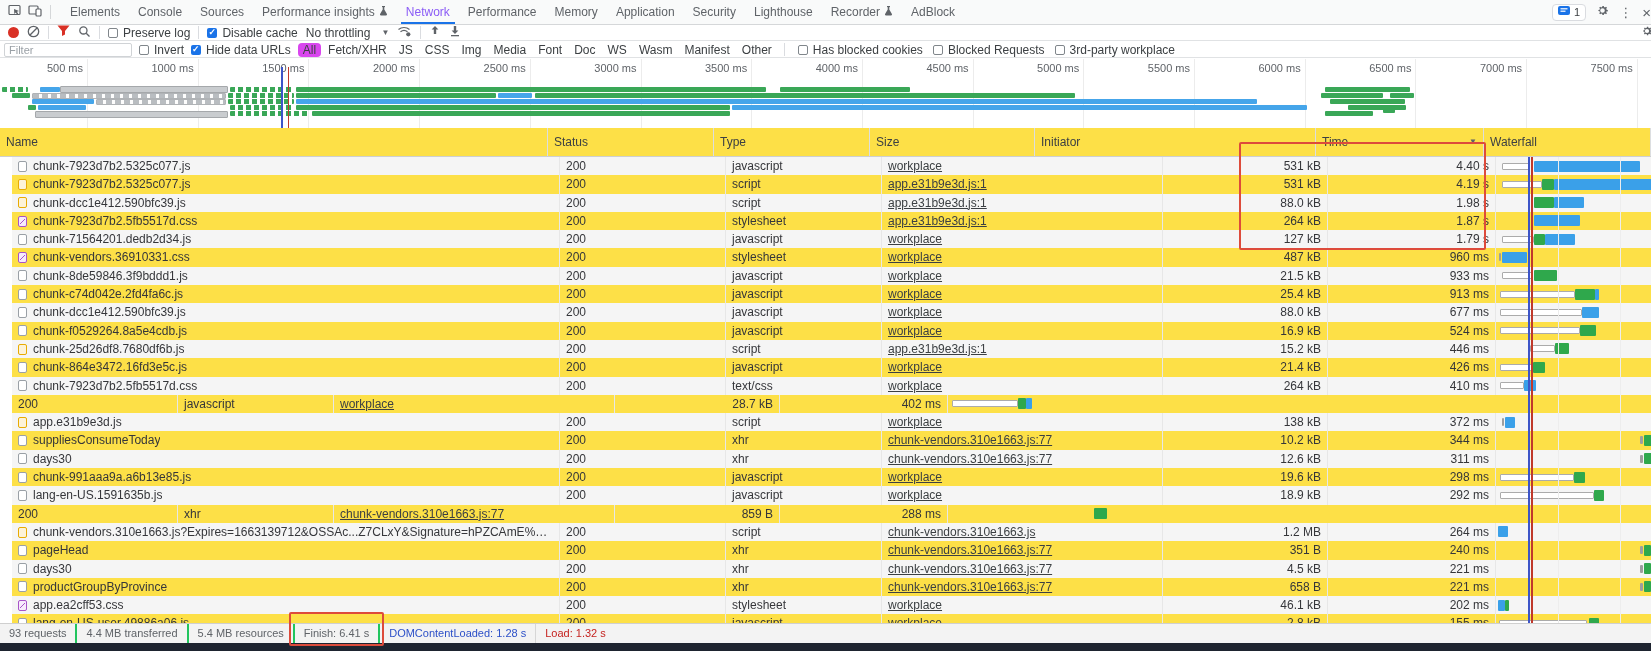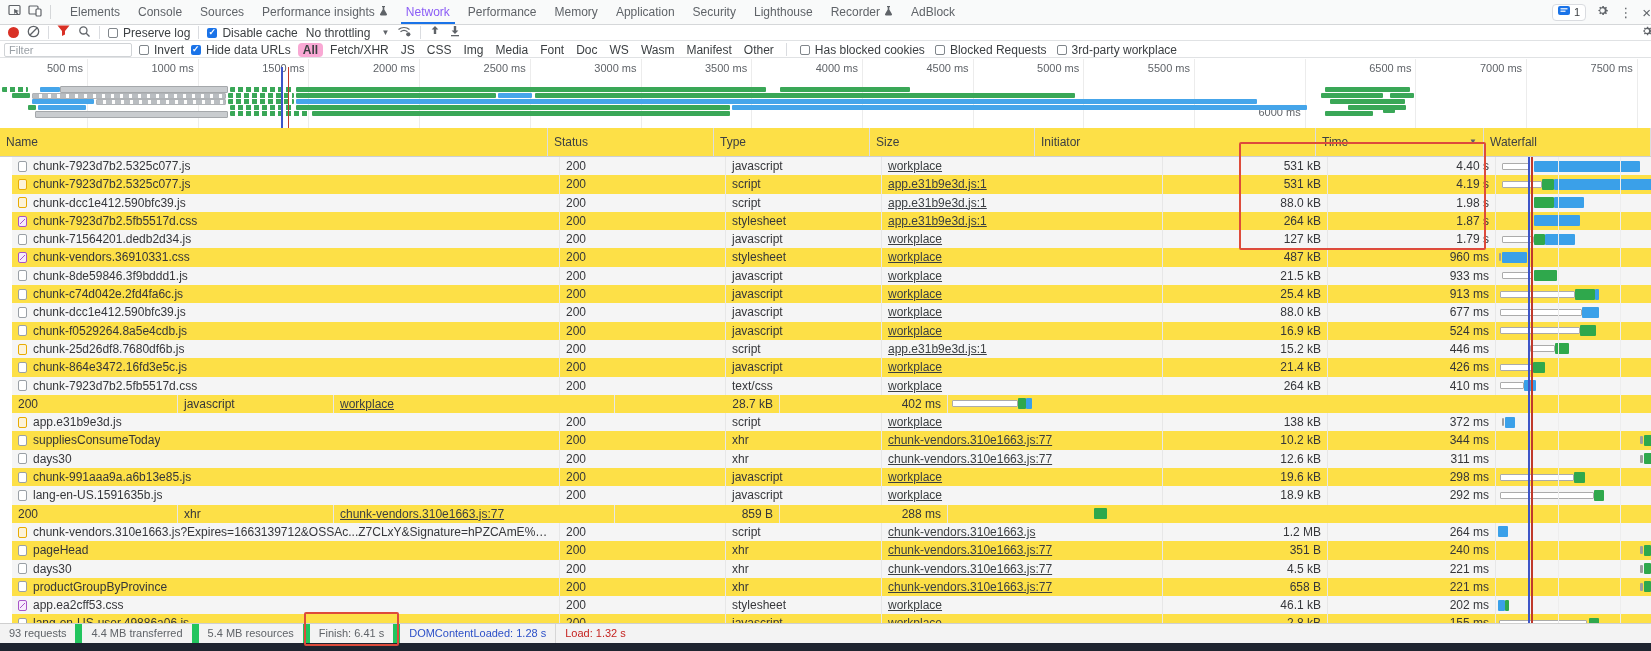--- a/index.html
+++ b/index.html
@@ -23,21 +23,21 @@
   .cb{width:10px;height:10px;border:1px solid #80868b;border-radius:2px;background:#fff;box-sizing:border-box;flex:none;}
   .cb.on{border:none;background:#1a73e8;position:relative;}
   .cb.on::after{content:"\2713";position:absolute;left:1px;top:-1px;color:#fff;font-size:9px;font-weight:bold;}
   .ddarrow{font-size:8px;color:#5f6368;margin-left:6px;}
   .tb-gear{margin-left:auto;padding-right:6px;}
   
   .filterbar{position:absolute;left:0;top:42px;width:100%;height:16px;border-bottom:1px solid #e0e2e4;display:flex;align-items:center;gap:7px;padding-left:4px;box-sizing:border-box;font-size:12px;background:#fff;}
   .filter-input{width:118px;height:12px;border:1px solid #d0d3d6;border-radius:2px;font-size:11px;padding:0 4px;color:#3c4043;outline:none;font-family:inherit;}
   .filter-input::placeholder{color:#9aa0a6;}
   .pill{padding:0 5px;border-radius:4px;color:#3c4043;white-space:nowrap;}
-  .pill.sel{background:#f9a8d4;font-weight:bold;}
+  .pill.sel{background:#d946ef;}
   .pillrow{display:flex;align-items:center;gap:2px;}
   .fckrow{display:flex;align-items:center;gap:10px;margin-left:6px;}
   
   .overview{position:absolute;left:0;top:59px;width:100%;height:69px;border-bottom:1px solid #cfd1d3;background:#fff;overflow:hidden;}
   .tlabel{position:absolute;top:3px;width:70px;text-align:right;font-size:11px;color:#5f6368;white-space:nowrap;}
   .tgrid{position:absolute;top:0;bottom:0;width:1px;background:#ececec;}
   .ovbar{position:absolute;border-radius:1px;}
   .ovbar.g{background:#3aa757;}
   .ovbar.b{background:#45a5ea;}
   .ovbar.gr{background:#c9cccf;border:1px solid #a5a8ab;box-sizing:border-box;}
@@ -72,21 +72,21 @@
   .wfseg.b{height:11px;top:3.5px;background:#3aa0e9;}
   .wfseg.t{height:8px;top:5px;background:#9e9e9e;}
   .wfcolgrid{position:absolute;top:0;bottom:0;width:1px;background:#ededed;}
   .evline{position:absolute;top:0;bottom:0;z-index:5;}
   
   .sbar{position:absolute;right:0;top:0;bottom:0;width:10px;background:#f1f1f1;border-left:1px solid #e2e2e2;z-index:6;}
   .sbar .arr{position:absolute;left:0;width:10px;text-align:center;font-size:7px;color:#666;}
   .sbar .thumb{position:absolute;left:1px;width:8px;background:#c4c4c4;border-radius:4px;}
   
   .statusbar{position:absolute;left:0;top:623px;width:100%;height:20px;background:#f3f3f3;border-top:1px solid #cfcfcf;display:flex;align-items:center;font-size:11px;color:#5f6368;box-sizing:border-box;}
-  .sitem{padding:0 9px;border-right:7px solid #22c55e;line-height:19px;white-space:nowrap;position:relative;}
+  .sitem{padding:0 9px;border-right:2px solid #22c55e;line-height:19px;white-space:nowrap;position:relative;}
   .sitem.blue{color:#2c50c8;border-right:1px solid #d6d6d6;}
   .sitem.red{color:#c5221f;border-right:none;}
   .darkstrip{position:absolute;left:0;top:643px;width:100%;height:8px;background:#1e2430;}
   
   .annot{position:absolute;border:2px solid #dd4b3b;border-radius:2px;pointer-events:none;z-index:9;}
   #annot-time{left:1239px;top:142px;width:243px;height:104px;}
   .annot-finish{left:-6px;right:-6px;top:-12px;bottom:-3px;}
 </style>
 </head>
 <body>
@@ -269,21 +269,21 @@
       <div class="tlabel" style="left: 677.2px;">3500 ms</div>
       <div class="tgrid" style="left: 861.9px;"></div>
       <div class="tlabel" style="left: 787.9px;">4000 ms</div>
       <div class="tgrid" style="left: 972.6px;"></div>
       <div class="tlabel" style="left: 898.6px;">4500 ms</div>
       <div class="tgrid" style="left: 1083.3px;"></div>
       <div class="tlabel" style="left: 1009.3px;">5000 ms</div>
       <div class="tgrid" style="left: 1194px;"></div>
       <div class="tlabel" style="left: 1120px;">5500 ms</div>
       <div class="tgrid" style="left: 1304.7px;"></div>
-      <div class="tlabel" style="left: 1230.7px; margin-top: 44px;">6000 ms</div>
+      <div class="tlabel" style="left: 1230.7px;">6000 ms</div>
       <div class="tgrid" style="left: 1415.4px;"></div>
       <div class="tlabel" style="left: 1341.4px;">6500 ms</div>
       <div class="tgrid" style="left: 1526.1px;"></div>
       <div class="tlabel" style="left: 1452.1px;">7000 ms</div>
       <div class="tgrid" style="left: 1636.8px;"></div>
       <div class="tlabel" style="left: 1562.8px;">7500 ms</div>
       <div class="ovbar gd" style="left: 2px; top: 28px; width: 26px; height: 5px;"></div>
       <div class="ovbar b" style="left: 40px; top: 28px; width: 20px; height: 5px;"></div>
       <div class="ovbar gr" style="left: 60px; top: 27px; width: 168px; height: 7px;"></div>
       <div class="ovbar gd" style="left: 230px; top: 28px; width: 64px; height: 5px;"></div>

